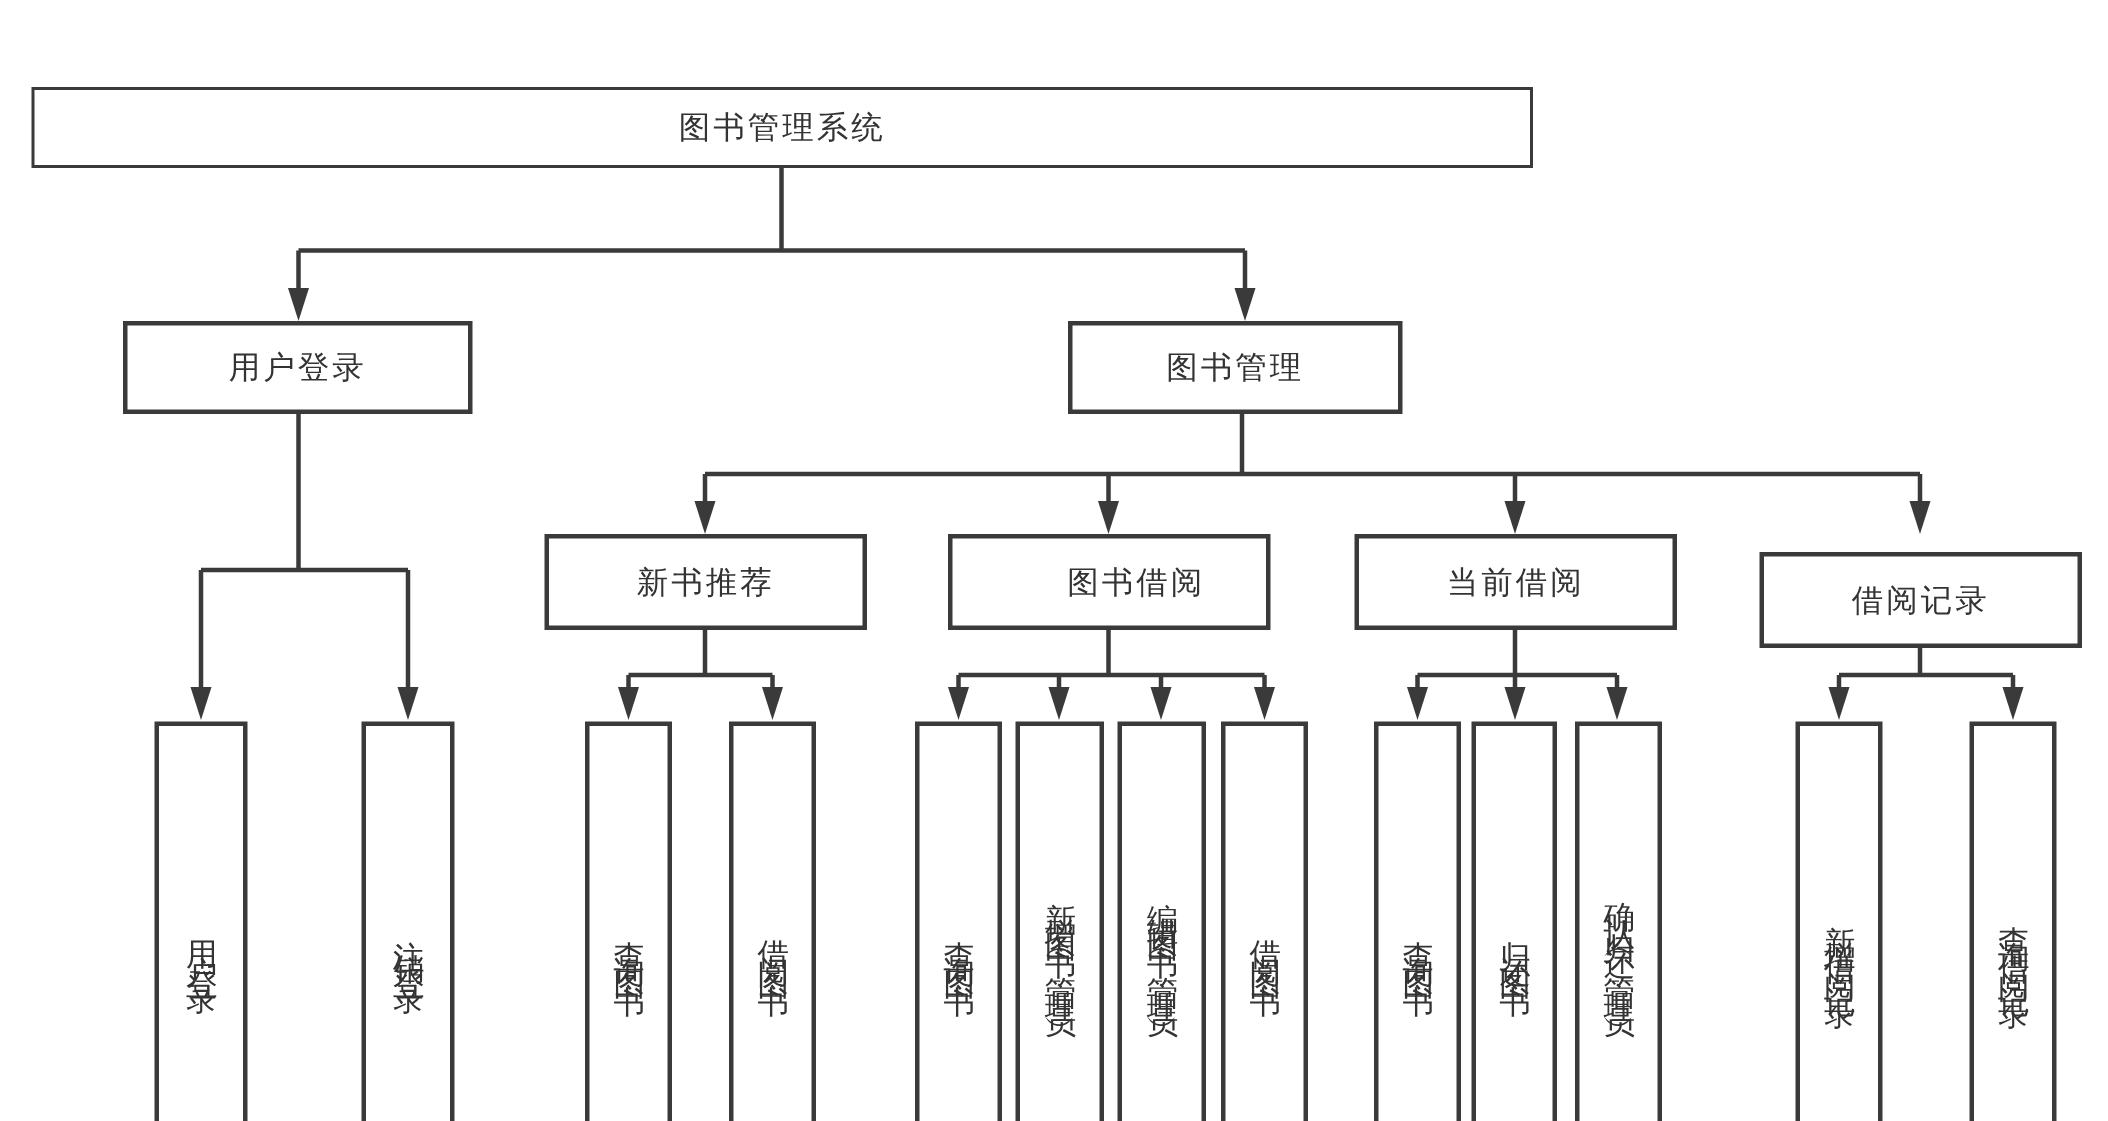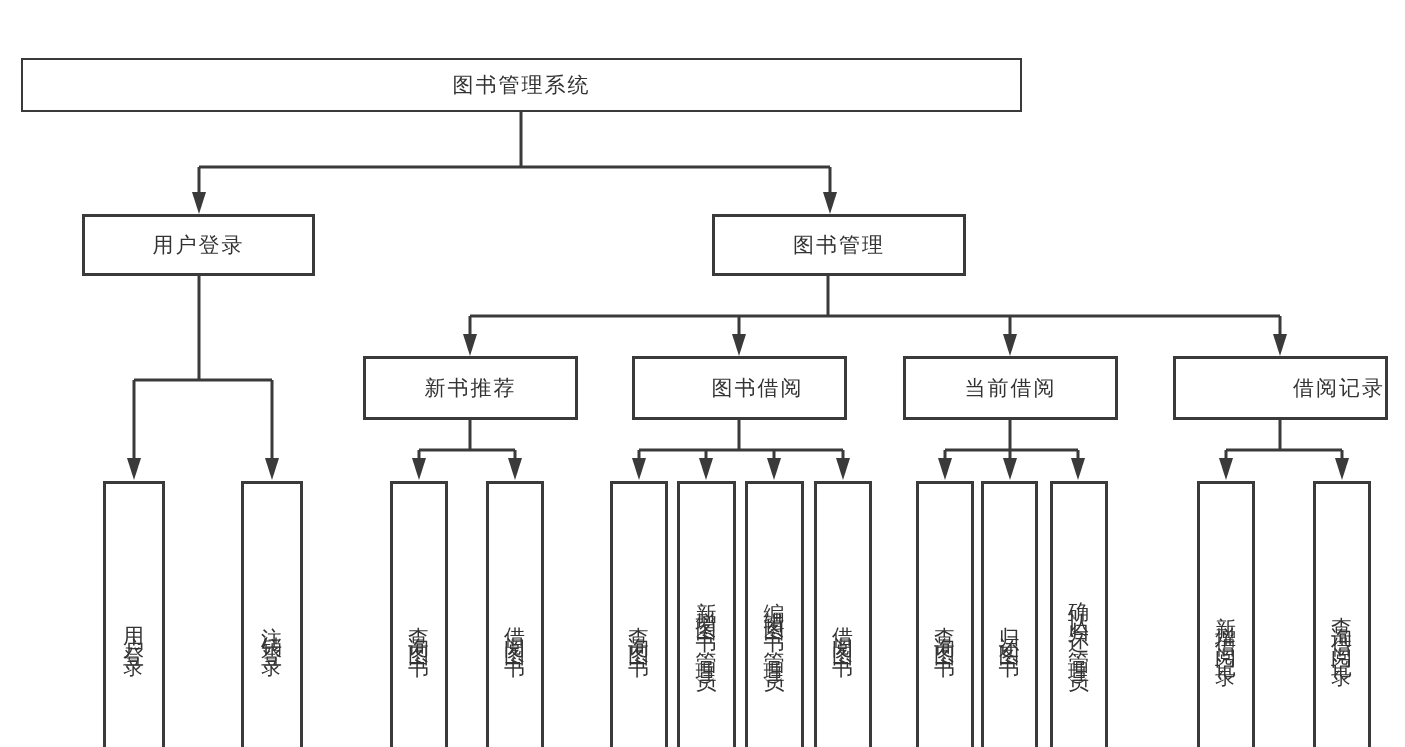--- a/index.html
+++ b/index.html
@@ -98,34 +98,34 @@
     </g>
   </svg>
 
   <div class="box" style="left:21px; top:14px; width:1001px; height:54px; border-width:2px;">
     <span class="hlabel">图书管理系统</span>
   </div>
 
   <div class="box" style="left:82px; top:170px; width:233px; height:62px;">
     <span class="hlabel">用户登录</span>
   </div>
-  <div class="box" style="left:712px; top:170px; width:254px; height:62px;">
+  <div class="box" style="left:712px; top:170px; width:223px; height:62px;">
     <span class="hlabel">图书管理</span>
   </div>
 
   <div class="box" style="left:363px; top:312px; width:215px; height:64px;">
     <span class="hlabel">新书推荐</span>
   </div>
   <div class="box" style="left:632px; top:312px; width:215px; height:64px;padding-left:36px;">
     <span class="hlabel">图书借阅</span>
   </div>
   <div class="box" style="left:903px; top:312px; width:215px; height:64px;">
     <span class="hlabel">当前借阅</span>
   </div>
-  <div class="box" style="left:1173px; top:312px; width:215px; height:64px;justify-content:flex-end;">
+  <div class="box" style="left:1173px; top:324px; width:215px; height:64px;">
     <span class="hlabel">借阅记录</span>
   </div>
 
   <div class="box" style="left:103px; top:437px; width:62px; height:298px;">
     <span class="vlabel">用户登录</span>
   </div>
   <div class="box" style="left:241px; top:437px; width:62px; height:298px;">
     <span class="vlabel">注销登录</span>
   </div>
 

